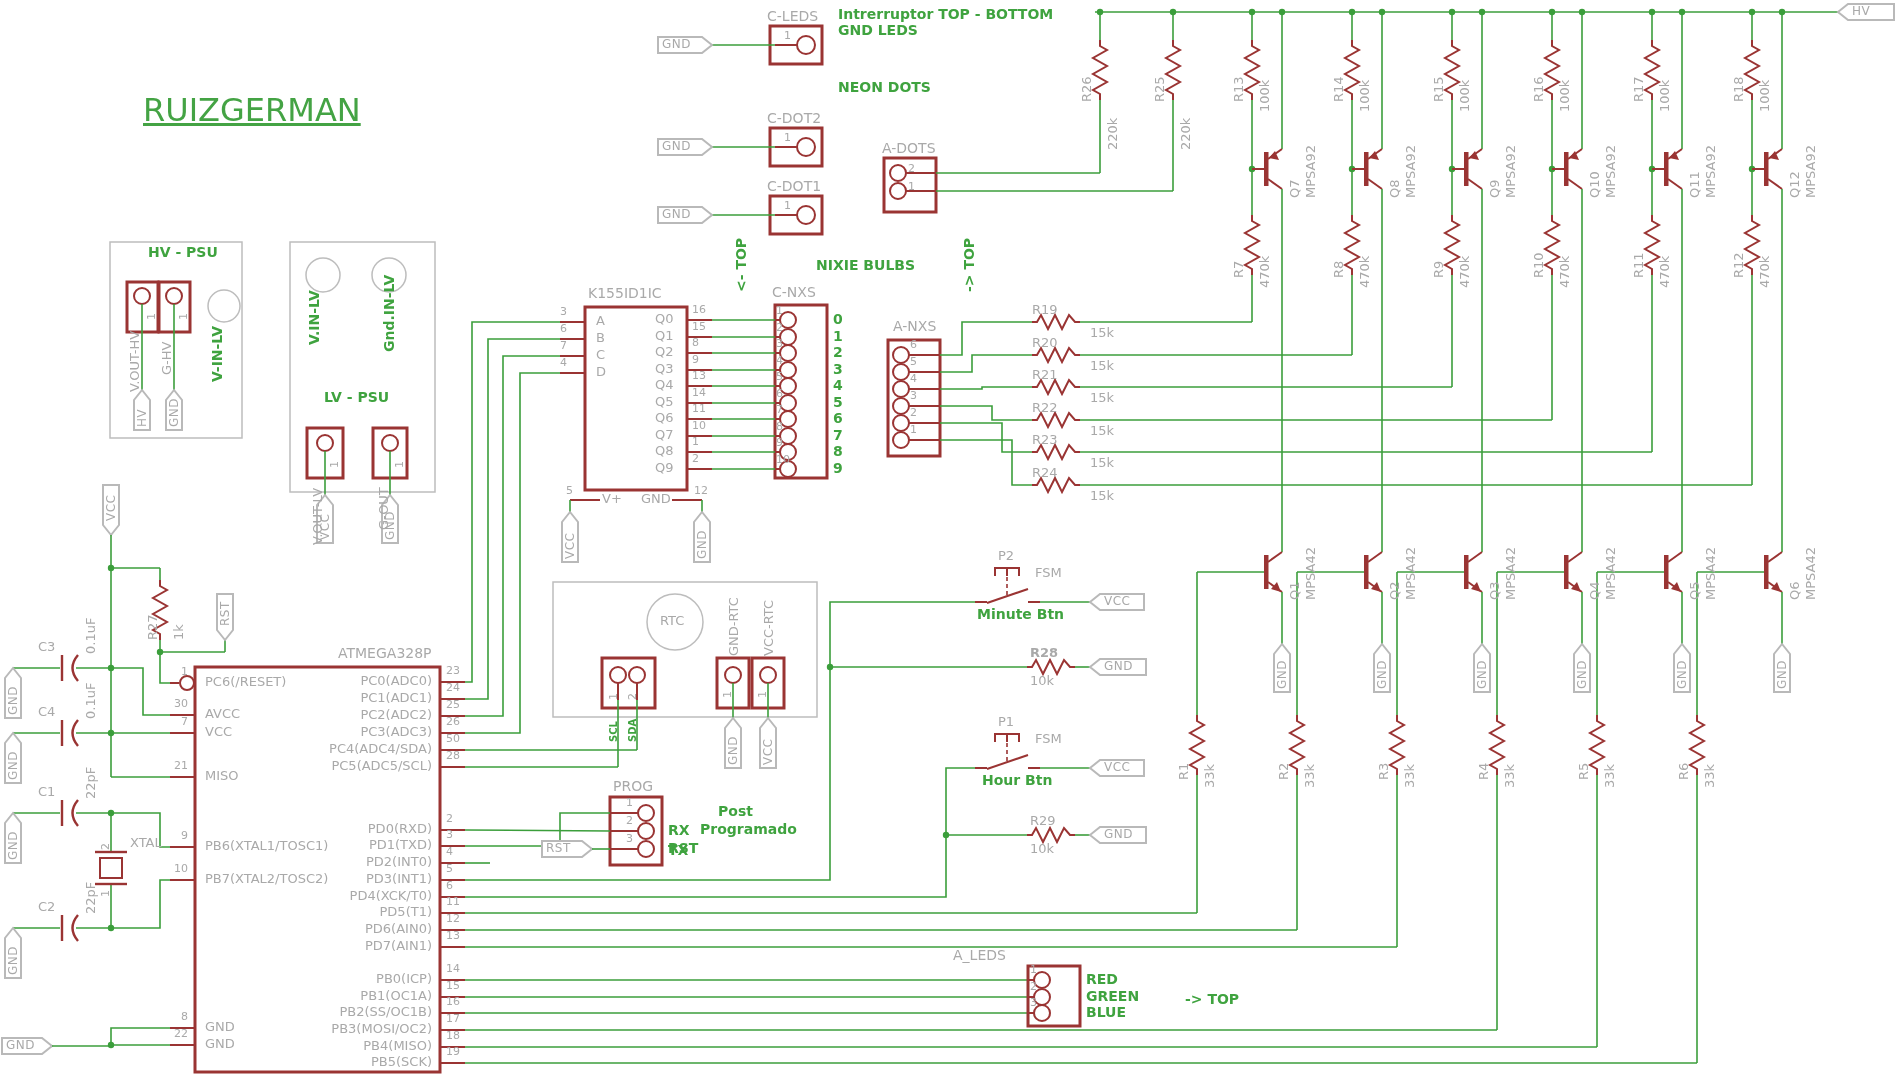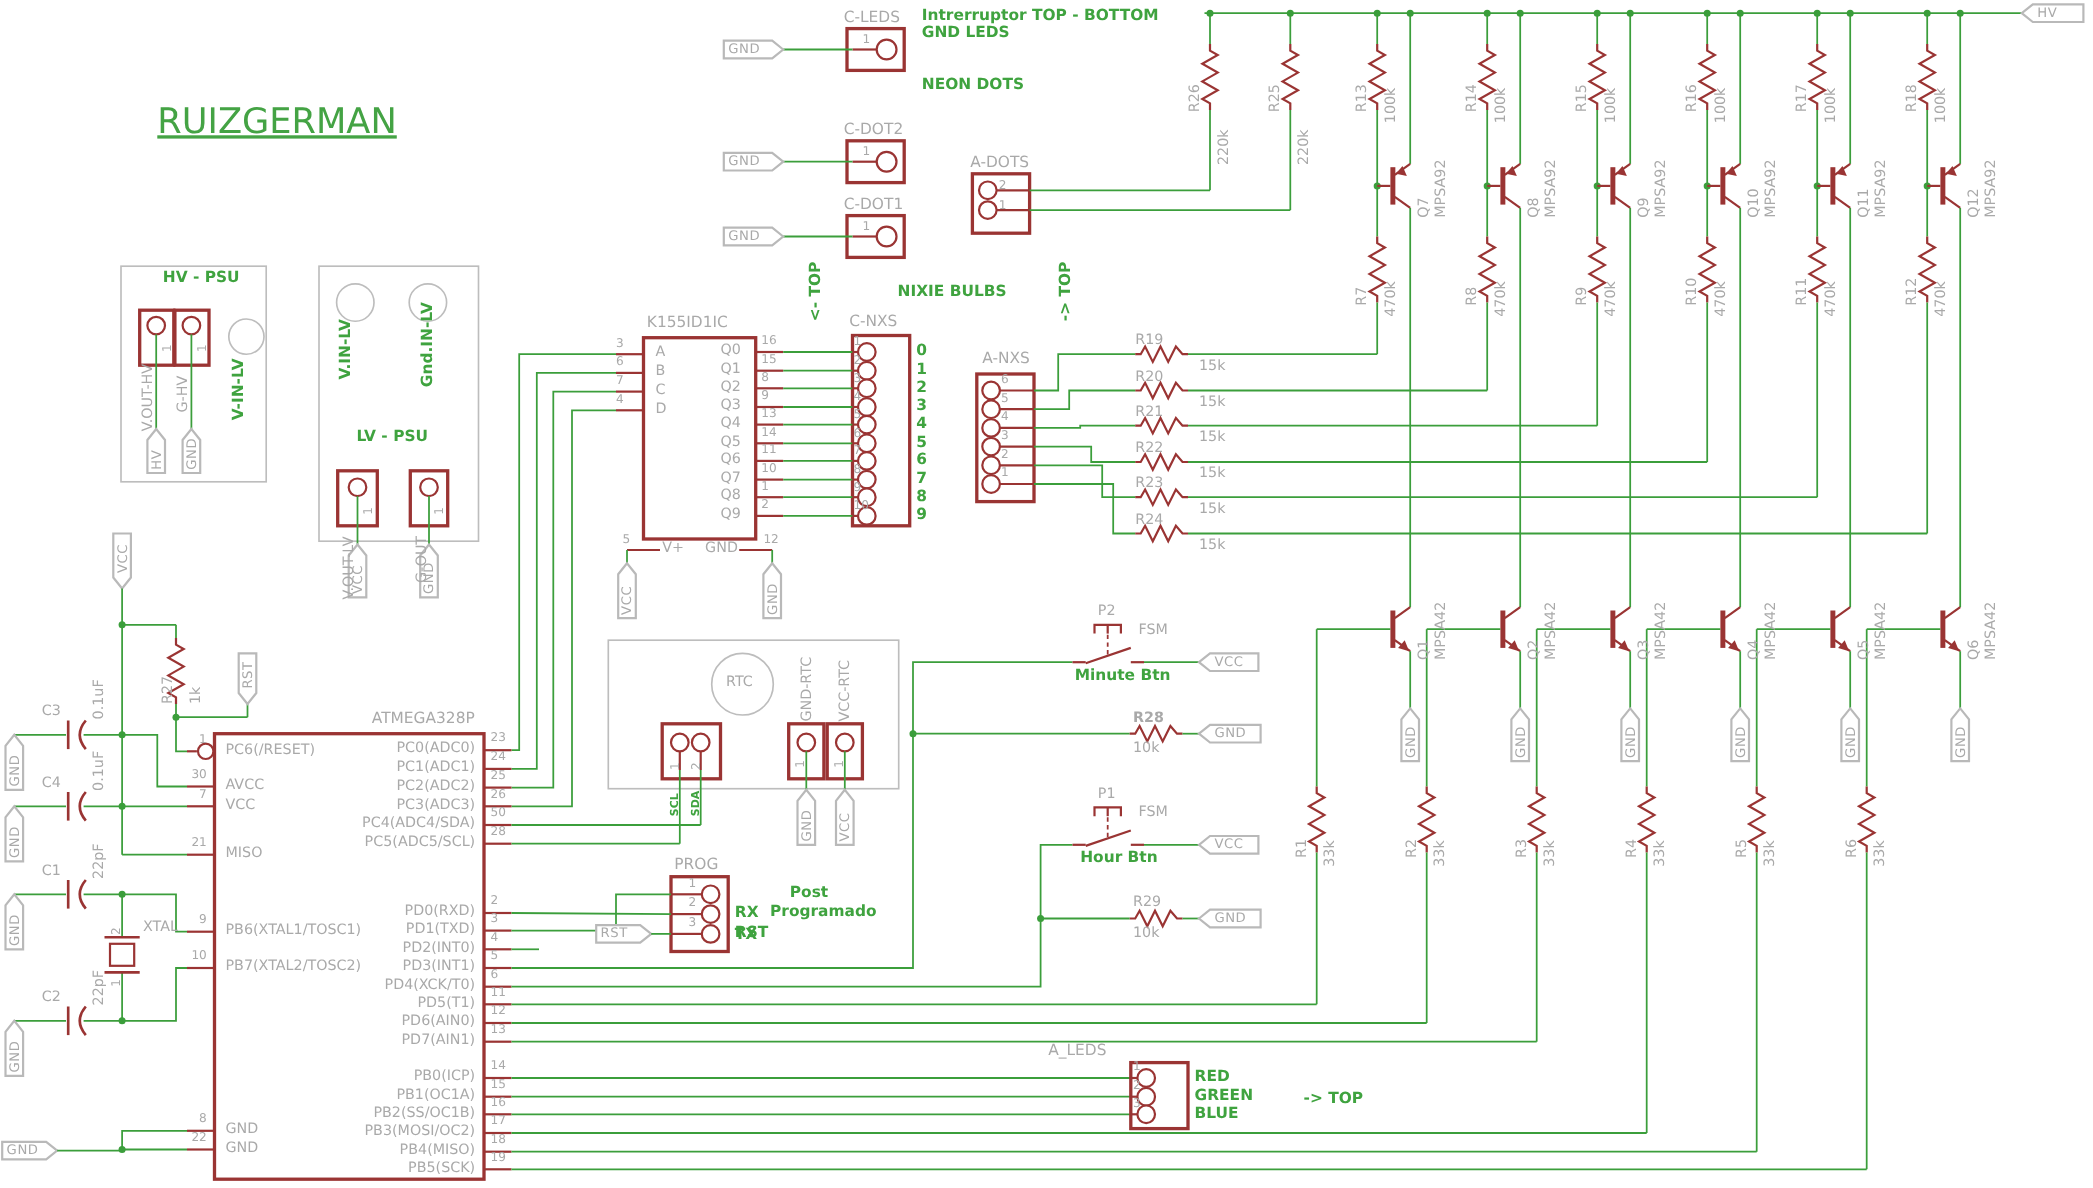--- a/index.html
+++ b/index.html
@@ -576,21 +576,21 @@
       <span class="lbl num" style="left: 784px; top: 30px;">1</span>
       <span class="lbl flagtxt" style="left: 662px; top: 38px;">GND</span>
       <span class="lbl cname" style="left: 767px; top: 111px;">C-DOT2</span>
       <span class="lbl num" style="left: 784px; top: 132px;">1</span>
       <span class="lbl flagtxt" style="left: 662px; top: 140px;">GND</span>
       <span class="lbl cname" style="left: 767px; top: 179px;">C-DOT1</span>
       <span class="lbl num" style="left: 784px; top: 200px;">1</span>
       <span class="lbl flagtxt" style="left: 662px; top: 208px;">GND</span>
       <span class="lbl g" style="left: 838px; top: 7px;">Intrerruptor TOP - BOTTOM</span>
       <span class="lbl g" style="left: 838px; top: 23px;">GND LEDS</span>
-      <span class="lbl g" style="left: 838px; top: 70px;">NEON DOTS</span>
+      <span class="lbl g" style="left: 838px; top: 80px;">NEON DOTS</span>
       <span class="lbl cname" style="left: 882px; top: 141px;">A-DOTS</span>
       <span class="lbl num" style="left: 908px; top: 163px;">2</span>
       <span class="lbl num" style="left: 908px; top: 181px;">1</span>
       <span class="lbl cname" style="left: 588px; top: 286px;">K155ID1IC</span>
       <span class="lbl num" style="left: 560px; top: 306px;">3</span>
       <span class="lbl " style="left: 596px; top: 314px;">A</span>
       <span class="lbl num" style="left: 560px; top: 323px;">6</span>
       <span class="lbl " style="left: 596px; top: 331px;">B</span>
       <span class="lbl num" style="left: 560px; top: 340px;">7</span>
       <span class="lbl " style="left: 596px; top: 348px;">C</span>

